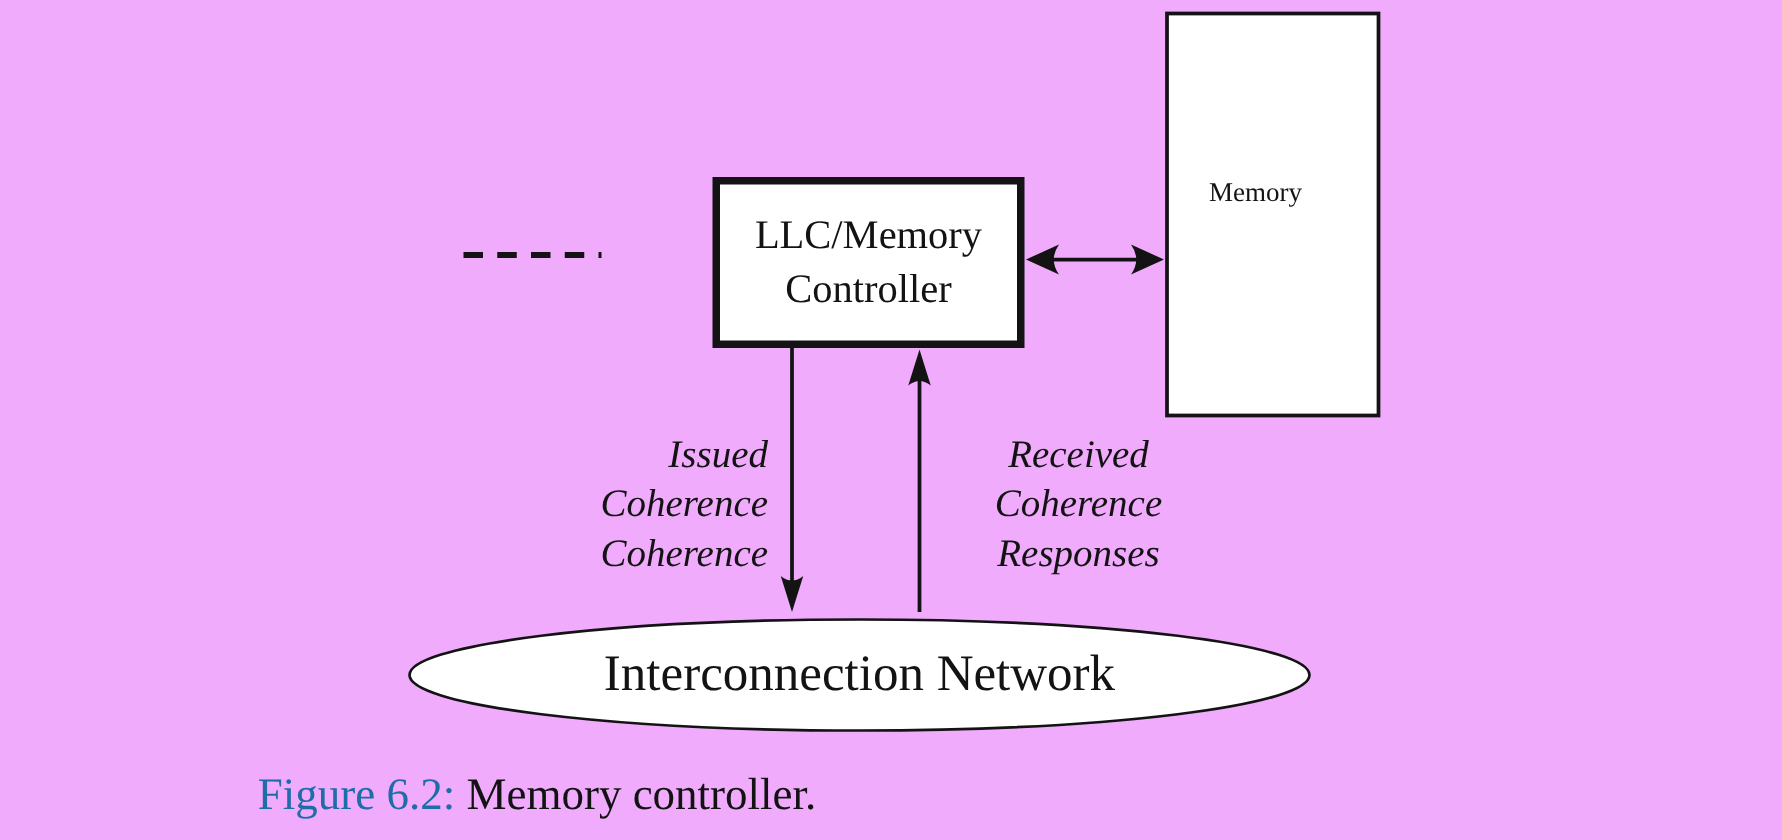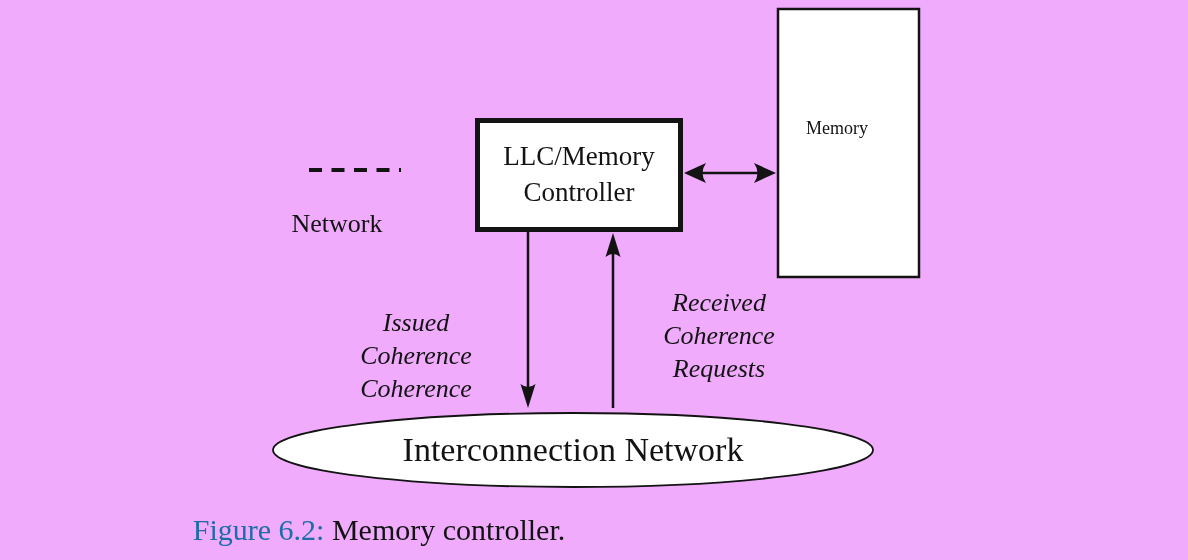--- a/index.html
+++ b/index.html
@@ -21,21 +21,21 @@
     left: 0;
     top: 0;
     width: 1188px;
     height: 560px;
   }
   .txt {
     position: absolute;
     color: #131313;
   }
   .center { text-align: center; }
-  .right  { text-align: center; margin-top: 20px; }
+  .right  { text-align: right; }
   .left   { text-align: center; }
 
   .llc-label {
     left: 475px; top: 138px; width: 208px;
     font-size: 27px; line-height: 36px;
   }
   .memory-label {
     left: 777px; top: 112px; width: 120px;
     font-size: 18px; line-height: 32px;
   }
@@ -49,21 +49,21 @@
     font-style: italic;
   }
   .issued-label   { left: 320px; width: 192px; }
   .received-label { left: 619px; width: 200px; }
   .interconnect-label {
     left: 373px; top: 435px; width: 400px;
     font-size: 34px; line-height: 30px;
   }
   .figure-caption {
     left: 8px; top: 512px; width: 700px;
-    font-size: 30px; line-height: 36px; margin-left: 21px;
+    font-size: 30px; line-height: 36px;
   }
   .figure-caption .fig-num { color: #1e6ca8; }
   .figure-caption .fig-text { color: #131313; }
 </style>
 </head>
 <body>
 
 <div id="stage">
 
   <svg id="diagram-svg" viewBox="0 0 1188 560" xmlns="http://www.w3.org/2000/svg">
@@ -94,33 +94,32 @@
   </svg>
 
   <div class="txt llc-label center">
     <div>LLC/Memory</div>
     <div>Controller</div>
   </div>
 
   <div class="txt memory-label center">Memory</div>
 
   <div class="txt network-side-label center">
-    <div>Network</div>
   </div>
 
   <div class="txt flow-label issued-label right">
     <div>Issued</div>
     <div>Coherence</div>
     <div>Coherence</div>
   </div>
 
   <div class="txt flow-label received-label left">
     <div>Received</div>
     <div>Coherence</div>
-    <div>Requests</div>
+    <div>Responses</div>
   </div>
 
   <div class="txt interconnect-label center">Interconnection Network</div>
 
   <div class="txt figure-caption left">
     <span class="fig-num">Figure 6.2:</span><span class="fig-text"> Memory controller.</span>
   </div>
 
 </div>
 

